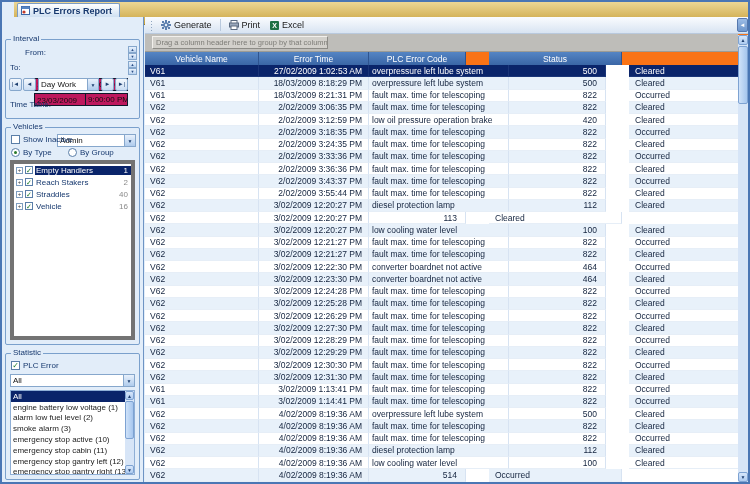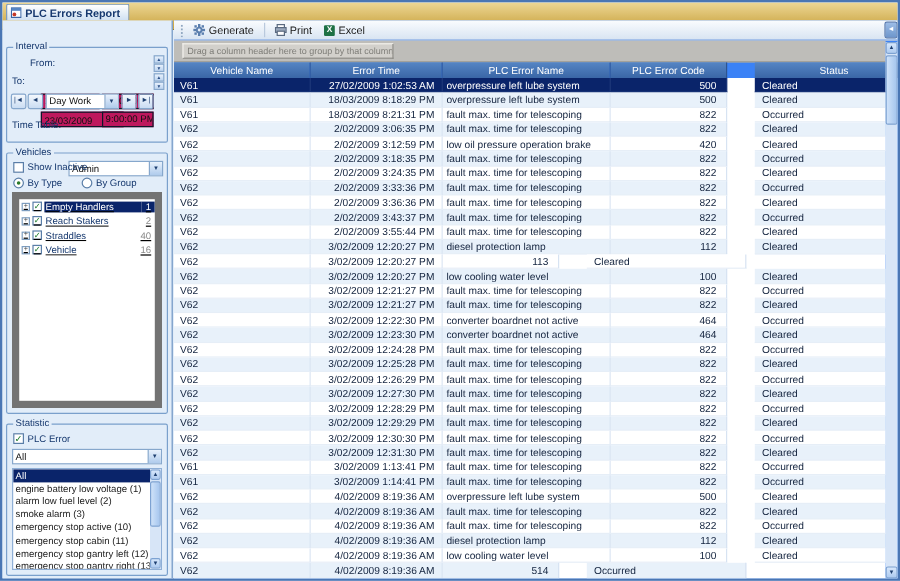--- a/index.html
+++ b/index.html
@@ -2,21 +2,21 @@
 <html><head>
 <meta charset="utf-8">
 <style>
   * { margin:0; padding:0; box-sizing:border-box; }
   html,body { width:750px; height:484px; }
   body { font-family:"Liberation Sans", sans-serif; background:#fff; }
 
   .window { position:relative; width:750px; height:484px; border:2px solid #4A76B4; background:#E2EDF9; overflow:hidden; }
 
   
-  .tabstrip { position:absolute; left:0; top:0; right:0; height:23px;
+  .tabstrip { position:absolute; left:12px; top:0; right:0; height:23px;
     background:linear-gradient(#EDD795,#C9A33F); border-bottom:1px solid #9A7E2A; }
   .tab { position:absolute; left:3px; top:1px; height:14px; display:flex; align-items:center; gap:3px;
     padding:0 7px 0 3px; background:linear-gradient(#FFFFFF,#CFE0F2);
     border:1px solid #7A9CC6; border-bottom:none; border-radius:2px 2px 0 0;
     font-size:9px; font-weight:bold; color:#16386E; }
   .tab-icon { width:9px; height:9px; }
 
   
   .left-panel { position:absolute; left:0; top:15px; width:142px; bottom:0;
     background:#E2EDF9; border-right:1px solid #6E94C4; }
@@ -49,41 +49,41 @@
   .navbtn { position:absolute; width:13px; height:13px; background:linear-gradient(#F4F8FD,#CADDF3);
     border:1px solid #86A7CC; border-radius:2px; font-size:6px; line-height:11px; text-align:center; color:#1E3F70; }
 
   .cb { position:absolute; width:9px; height:9px; background:#fff; border:1px solid #5A7EA8;
     font-size:8px; line-height:8px; text-align:center; color:#1B7A2A; }
   .radio { position:absolute; width:9px; height:9px; border:1px solid #5A7EA8; border-radius:50%; background:#fff; }
   .radio.on::after { content:""; position:absolute; left:2px; top:2px; width:3px; height:3px;
     border-radius:50%; background:#2A7A2A; }
 
   .tree-box { position:absolute; left:4px; right:4px; top:32px; bottom:4px; background:#fff;
-    border:6px solid #737373; overflow:hidden;text-decoration:underline; }
+    border:4px solid #737373; overflow:hidden; }
   .titem { display:flex; align-items:center; height:12px; font-size:8px; color:#16386E; }
   .texp { width:7px; height:7px; border:1px solid #7E9EC0; background:#fff; margin:0 2px;
     font-size:6px; line-height:5px; text-align:center; color:#444; flex:0 0 auto; }
   .tcb { width:8px; height:8px; border:1px solid #5A7EA8; background:#fff; font-size:7px;
     line-height:7px; text-align:center; color:#1B7A2A; margin-right:2px; flex:0 0 auto; }
   .tlabel { flex:1; padding-left:1px; white-space:nowrap; overflow:hidden; }
   .tcount { color:#8A8A8A; padding:0 3px 0 4px; }
   .titem.sel .tlabel, .titem.sel .tcount { background:#0A246A; color:#fff; }
 
   .stat-list { position:absolute; left:4px; right:4px; top:36px; bottom:4px; background:#fff;
     border:1px solid #8FAFD6; overflow:hidden; }
   .sitem { height:10.8px; font-size:8px; color:#222; display:flex; align-items:center;
     padding:0 2px; white-space:nowrap; overflow:hidden; margin-right:9px; }
   .sitem.sel { background:#0A246A; color:#fff; }
   .mini-scroll { position:absolute; right:0; top:0; bottom:0; width:9px; background:#D7E5F7; }
   .mini-scroll .sarrow { width:9px; height:9px; }
   .mini-scroll .sthumb { left:0; top:10px; width:9px; height:38px; }
 
   
-  .main { position:absolute; left:143px; top:15px; right:0; bottom:0; background:#3b82f6; }
+  .main { position:absolute; left:143px; top:15px; right:0; bottom:0; background:#f97316; }
   .toolbar { position:absolute; left:0; top:0; right:0; height:17px;
     background:linear-gradient(#FAFCFE,#D8E4F2); border-bottom:1px solid #B9C9DD;
     display:flex; align-items:center; padding:0 2px; }
   .grip { width:3px; height:11px; margin:0 3px;
     background-image:radial-gradient(circle,#8FA6C0 0.8px,transparent 0.9px); background-size:3px 3px; }
   .tbtn { display:flex; align-items:center; gap:3px; font-size:9px; color:#1A1A1A;
     padding:1px 5px; border-radius:2px; }
   .tsep { width:1px; height:12px; background:#B9C9DD; margin:0 3px; }
   .excel-ico { width:9px; height:9px; background:#1E7145; color:#fff; font-size:7px; font-weight:bold;
     line-height:9px; text-align:center; border-radius:1px; }
@@ -285,21 +285,20 @@
       <div class="overflow-btn">◄</div>
     </div>
 
     <div class="groupby">
       <div class="groupby-hint">Drag a column header here to group by that column.</div>
     </div>
 
     <div class="grid-header">
         <div class="hcell c0">Vehicle Name</div>
         <div class="hcell c1">Error Time</div>
-        <div class="hcell c2">PLC Error Name</div>
         <div class="hcell c3">PLC Error Code</div>
         <div class="hcell c4">Status</div>
       </div>
     <div class="grid-body">
         <div class="grow sel">
           <div class="cell c0">V61</div>
           <div class="cell c1">27/02/2009 1:02:53 AM</div>
           <div class="cell c2">overpressure left lube system</div>
           <div class="cell c3">500</div>
           <div class="cell c4">Cleared</div>

